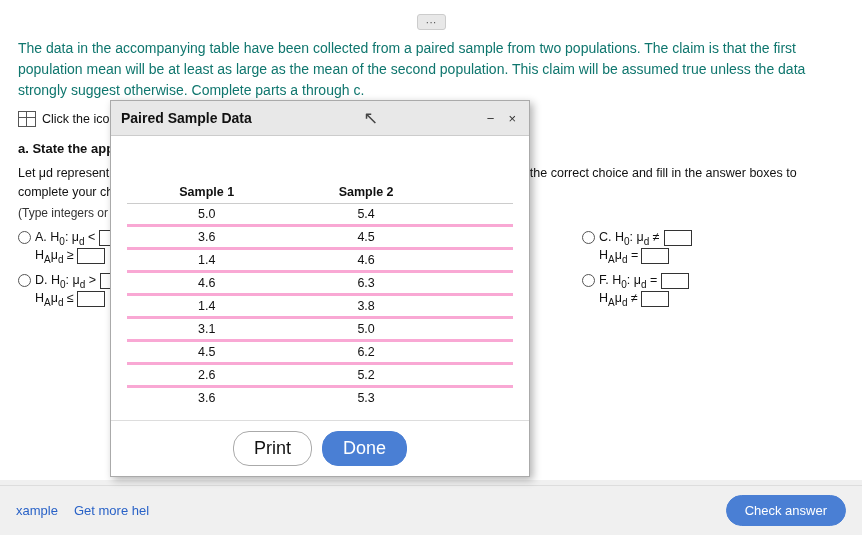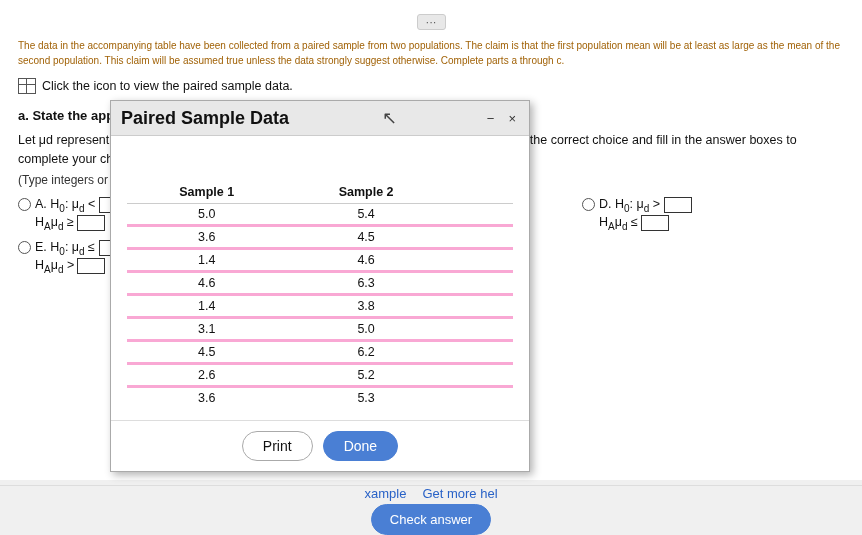--- a/index.html
+++ b/index.html
@@ -11,24 +11,24 @@
       min-height: 535px;
       position: relative;
       overflow: hidden;
     }
     .main-content {
       background: white;
       padding: 14px 18px 10px 18px;
       min-height: 480px;
     }
     .intro-text {
-      font-size: 10px;
+      font-size: 14px;
       line-height: 1.5;
       margin-bottom: 10px;
-      color: #a16207;
+      color: #0f766e;
     }
     .click-icon-row {
       display: flex;
       align-items: center;
       gap: 6px;
       margin-bottom: 14px;
     }
     .table-icon {
       display: inline-block;
       width: 18px;
@@ -144,21 +144,21 @@
     }
     .modal-titlebar {
       background: #e8e8e8;
       padding: 6px 10px;
       display: flex;
       align-items: center;
       justify-content: space-between;
       border-bottom: 1px solid #ccc;
     }
     .modal-title {
-      font-size: 18px;
+      font-size: 14px;
       font-weight: bold;
       color: #111;
       text-align: right;
     }
     .modal-controls {
       display: flex;
       align-items: center;
       gap: 8px;
     }
     .modal-btn {
@@ -198,21 +198,21 @@
       justify-content: center;
       gap: 10px;
       padding: 10px;
       border-top: 1px solid #ddd;
     }
     .modal-action-btn {
       padding: 6px 20px;
       border-radius: 16px;
       border: 1px solid #aaa;
       background: white;
-      font-size: 14px;
+      font-size: 18px;
       cursor: pointer;
       color: #111;
     }
     .modal-action-btn.done {
       background: #4a7fd4;
       color: white;
       border-color: #4a7fd4;
     }
     
     .bottom-bar {
@@ -220,21 +220,20 @@
       bottom: 0;
       left: 0;
       right: 0;
       height: 50px;
       background: #f0f0f0;
       border-top: 1px solid #ddd;
       display: flex;
       align-items: center;
       padding: 0 16px;
       justify-content: space-between;
-      flex-direction: column;
     }
     .bottom-left {
       display: flex;
       align-items: center;
       gap: 16px;
     }
     .bottom-link {
       font-size: 13px;
       color: #2962c7;
       cursor: pointer;
@@ -305,20 +304,31 @@
         <div class="radio-btn"></div>
         <span class="option-text">B. H<sub>0</sub>: μ<sub>d</sub> ≥</span>
         <span class="answer-box"></span>
       </div>
       <div class="option-indent">
         <span class="option-text">H<sub>A</sub>μ<sub>d</sub> &lt;</span>
         <span class="answer-box"></span>
       </div>
     </div>
 
+    <div class="option-item">
+      <div class="option-row">
+        <div class="radio-btn"></div>
+        <span class="option-text">C. H<sub>0</sub>: μ<sub>d</sub> ≠</span>
+        <span class="answer-box"></span>
+      </div>
+      <div class="option-indent">
+        <span class="option-text">H<sub>A</sub>μ<sub>d</sub> =</span>
+        <span class="answer-box"></span>
+      </div>
+    </div>
 
     <div class="option-item">
       <div class="option-row">
         <div class="radio-btn"></div>
         <span class="option-text">D. H<sub>0</sub>: μ<sub>d</sub> &gt;</span>
         <span class="answer-box"></span>
       </div>
       <div class="option-indent">
         <span class="option-text">H<sub>A</sub>μ<sub>d</sub> ≤</span>
         <span class="answer-box"></span>

